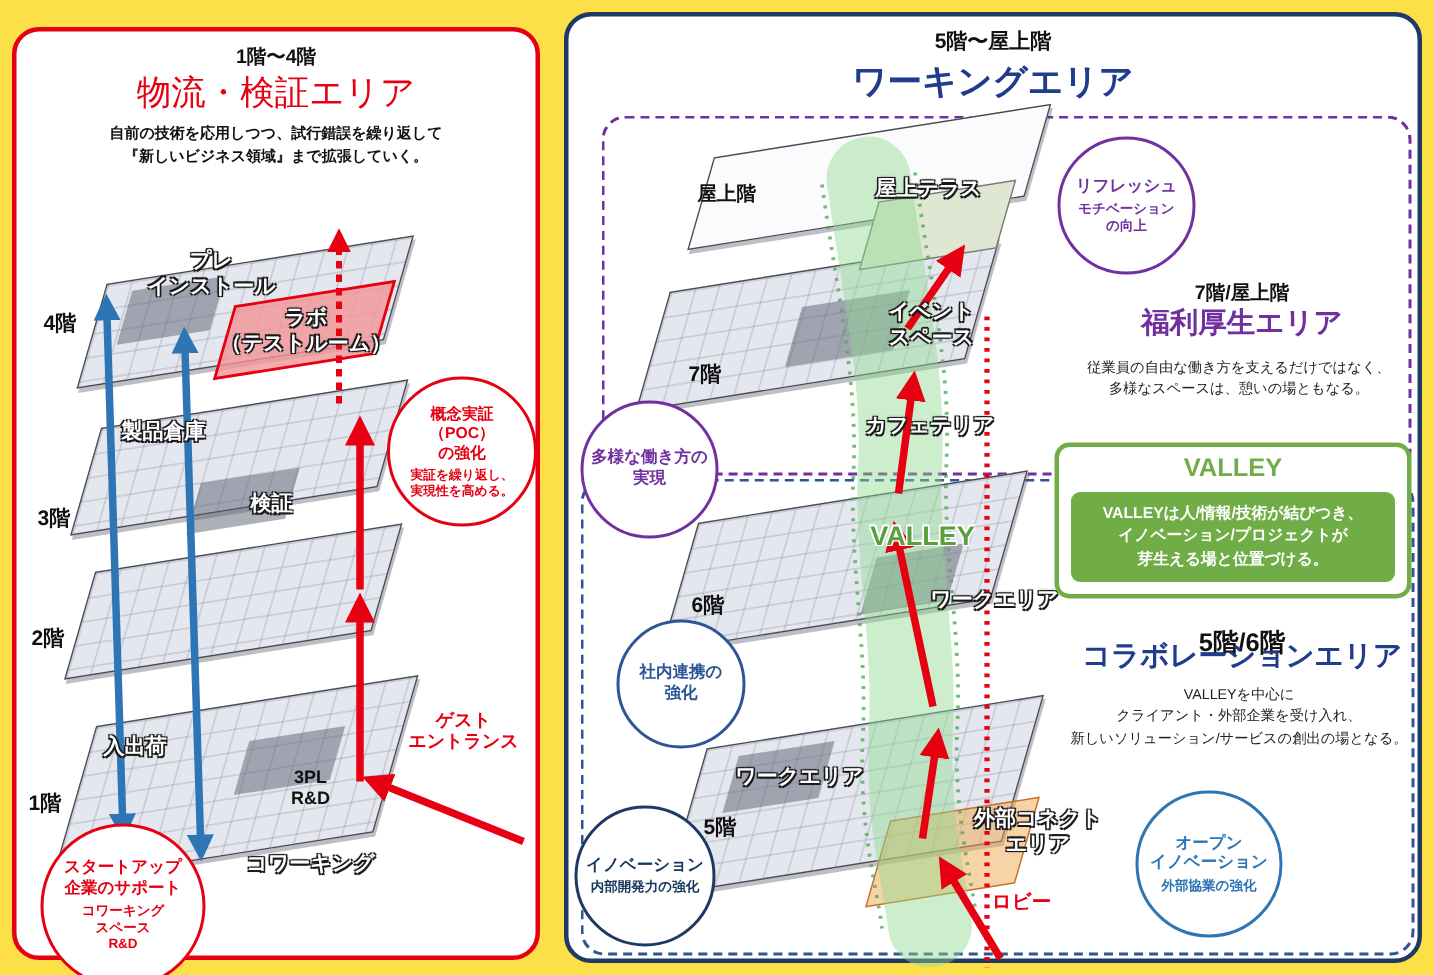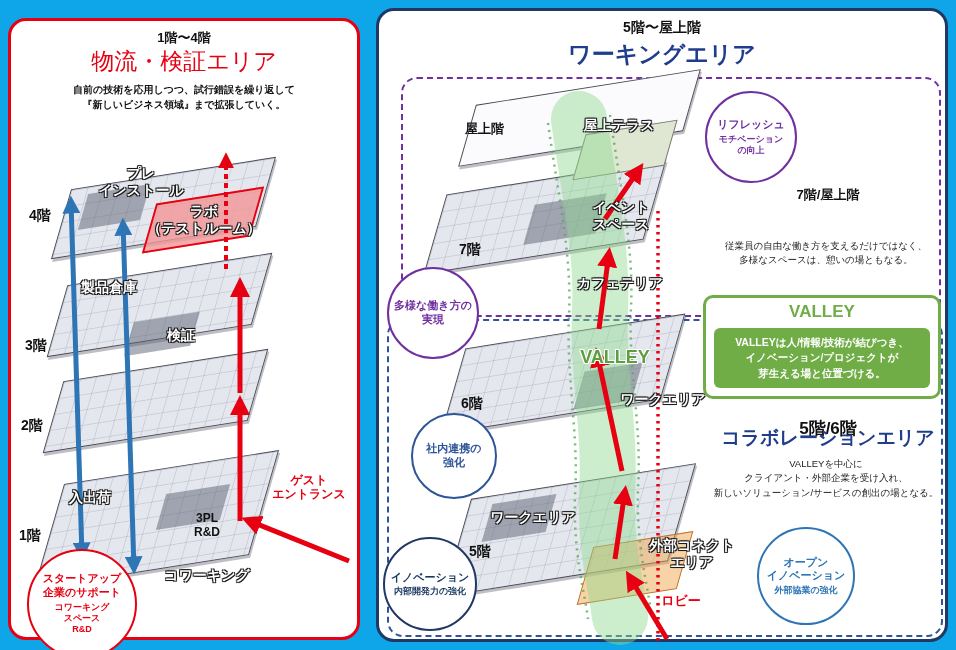--- a/index.html
+++ b/index.html
@@ -1,18 +1,18 @@
 <!DOCTYPE html>
 <html><head>
 <meta charset="utf-8">
 <style>
   * { margin:0; padding:0; box-sizing:border-box; }
   html,body { background:#fff; }
   body { font-family:"Liberation Sans","DejaVu Sans",sans-serif; color:#111; }
-  .canvas { position:relative; width:956px; height:650px; background:#0ea5e9; overflow:hidden; }
+  .canvas { position:relative; width:956px; height:650px; background:#fde047; overflow:hidden; }
   .panel { position:absolute; background:#fff; border-radius:18px; }
   .panel-left  { left:8px;  top:18px; width:352px; height:622px; border:3px solid #e60012; }
   .panel-right { left:376px; top:8px; width:572px; height:634px; border:3px solid #1f3864; }
   .abs { position:absolute; }
   .ctr { text-align:center; }
   .pre { white-space:pre-line; }
   .lbl { position:absolute; z-index:4; line-height:1.18; }
   .overlay { position:absolute; left:0; top:0; z-index:3; pointer-events:none; }
   .dashed-box { position:absolute; border-radius:16px; z-index:0; }
   .floor-plate { position:absolute; z-index:1; background:#e4e7ee; border:1.5px solid #4a4a55;
@@ -88,20 +88,27 @@
 （テストルーム）</div>
     <div class="lbl outline-label ctr" style="left:58px;top:258px;width:80px">製品倉庫</div>
     <div class="lbl outline-label ctr" style="left:140px;top:306px;width:60px">検証</div>
     <div class="lbl outline-label ctr" style="left:44px;top:468px;width:70px">入出荷</div>
     <div class="lbl ctr pre" style="left:166px;top:490px;width:60px;font-weight:bold;font-size:12px;color:#111">3PL
 R&amp;D</div>
     <div class="lbl outline-label ctr" style="left:146px;top:546px;width:100px">コワーキング</div>
     <div class="lbl ctr pre" style="left:246px;top:452px;width:104px;font-weight:bold;font-size:12px;color:#e60012">ゲスト
 エントランス</div>
 
+    <div class="circle" style="left:247px;top:230px;width:100px;height:100px;border:2px solid #e60012;color:#e60012">
+      <div class="c-title" style="font-size:10.5px">概念実証
+（POC）
+の強化</div>
+      <div class="c-body" style="font-size:8.5px">実証を繰り返し、
+実現性を高める。</div>
+    </div>
     <div class="circle" style="left:16px;top:528px;width:110px;height:110px;border:2.5px solid #e60012;color:#e60012">
       <div class="c-title" style="font-size:11px">スタートアップ
 企業のサポート</div>
       <div class="c-body" style="font-size:9px">コワーキング
 スペース
 R&amp;D</div>
     </div>
   </div>
 
   <div class="panel panel-right">
@@ -149,20 +156,21 @@
     <div class="lbl ctr" style="left:176px;top:336px;width:120px;font-weight:bold;font-size:18px;color:#5c9e3e;text-shadow:-1px -1px 0 #fff,1px -1px 0 #fff,-1px 1px 0 #fff,1px 1px 0 #fff">VALLEY</div>
     <div class="floor-num" style="left:82px;top:384px">6階</div>
     <div class="lbl outline-label ctr" style="left:234px;top:380px;width:100px">ワークエリア</div>
     <div class="lbl outline-label ctr" style="left:104px;top:498px;width:100px">ワークエリア</div>
     <div class="floor-num" style="left:90px;top:532px">5階</div>
     <div class="lbl outline-label ctr pre" style="left:258px;top:526px;width:110px">外部コネクト
 エリア</div>
     <div class="lbl ctr" style="left:262px;top:582px;width:80px;font-weight:bold;font-size:13px;color:#e60012;text-shadow:-1px -1px 0 #fff,1px -1px 0 #fff,-1px 1px 0 #fff,1px 1px 0 #fff">ロビー</div>
 
     <div class="lbl ctr" style="left:336px;top:176px;width:226px;font-weight:bold;font-size:13px">7階/屋上階</div>
+    <div class="lbl ctr" style="left:336px;top:194px;width:226px;font-weight:bold;font-size:19px;color:#7030a0">福利厚生エリア</div>
     <div class="lbl ctr pre" style="left:322px;top:228px;width:250px;font-size:9.5px;line-height:1.5;color:#222">従業員の自由な働き方を支えるだけではなく、
 多様なスペースは、憩いの場ともなる。</div>
 
     <div class="lbl ctr" style="left:336px;top:408px;width:226px;font-weight:bold;font-size:17px">5階/6階</div>
     <div class="lbl ctr" style="left:326px;top:416px;width:246px;font-weight:bold;font-size:19px;color:#1f3d8c">コラボレーションエリア</div>
     <div class="lbl ctr pre" style="left:318px;top:446px;width:258px;font-size:9.5px;line-height:1.5;color:#222">VALLEYを中心に
 クライアント・外部企業を受け入れ、
 新しいソリューション/サービスの創出の場となる。</div>
 
     <div class="valley-box" style="left:324px;top:284px;width:238px;height:104px">

